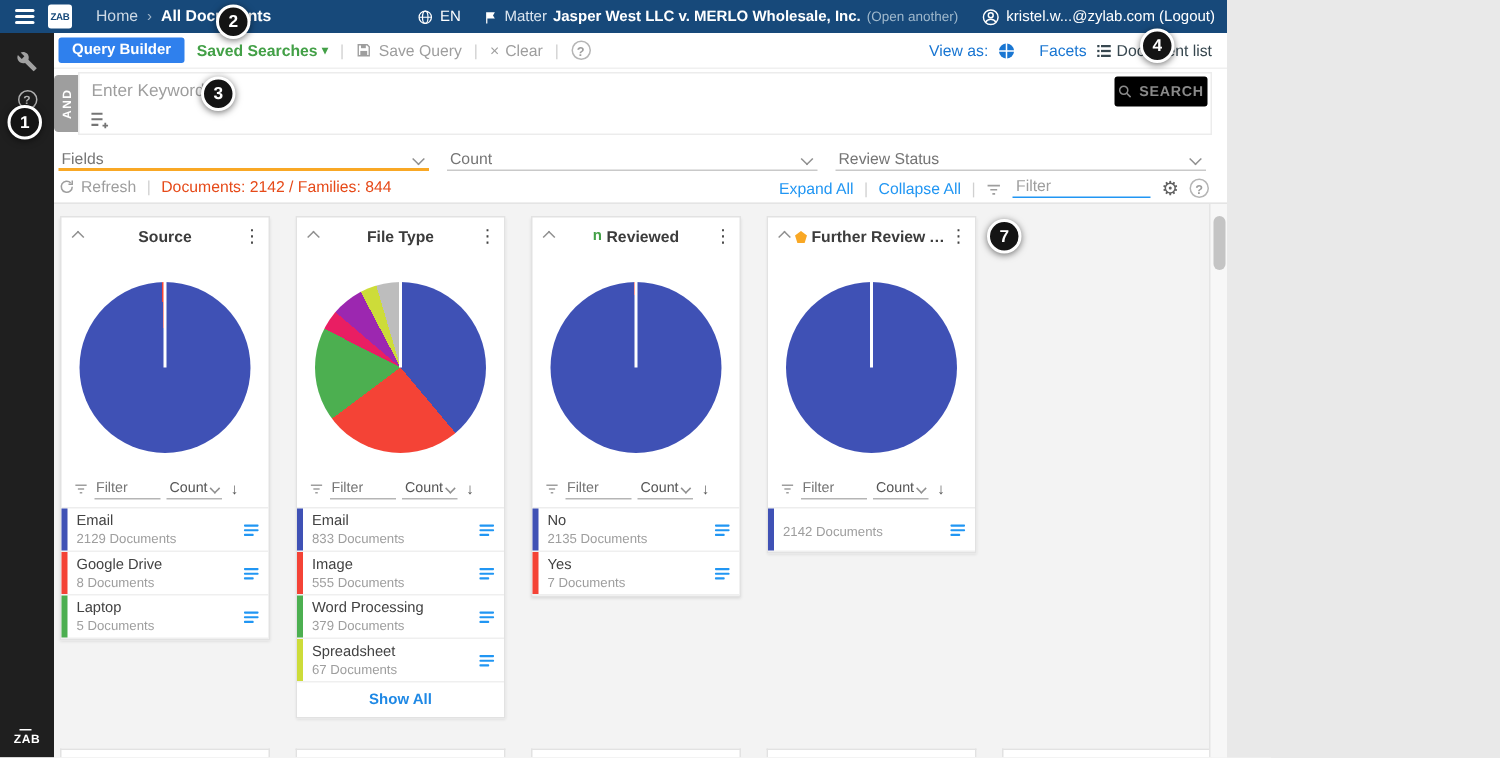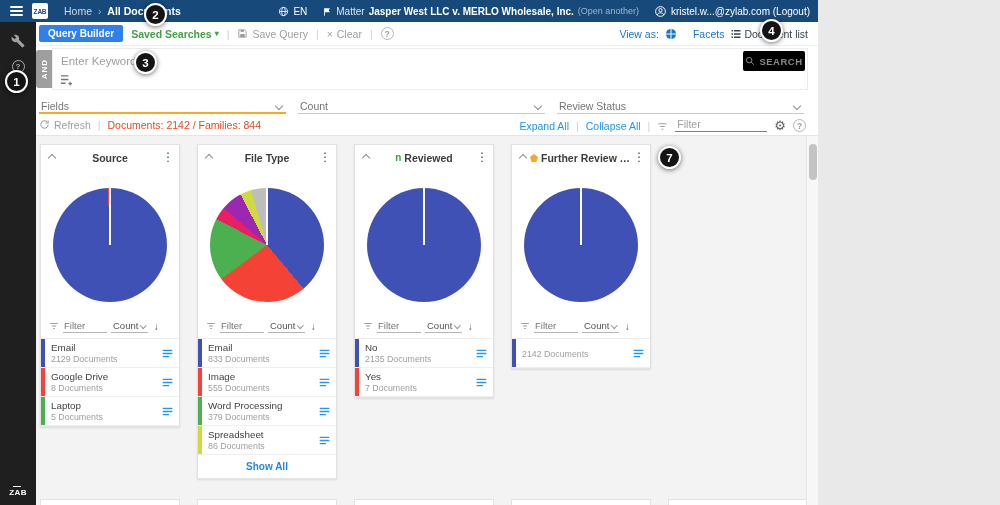--- a/index.html
+++ b/index.html
@@ -426,21 +426,21 @@
                     <rect x="3" y="5" width="18" height="2.6" rx="1"></rect>
                     <rect x="3" y="10.7" width="18" height="2.6" rx="1"></rect>
                     <rect x="3" y="16.4" width="12" height="2.6" rx="1"></rect>
                   </svg>
                 </span>
               </div>
               <div class="facet-item">
                 <i class="item-bar" style="background: rgb(205, 220, 57);"></i>
                 <div class="item-text">
                   <div class="item-label">Spreadsheet</div>
-                  <div class="item-count">86 Documents</div>
+                  <div class="item-count">67 Documents</div>
                 </div>
                 <span class="item-list-icon">
                   <svg width="13" height="13" viewBox="0 0 24 24" fill="#2196f3">
                     <rect x="3" y="5" width="18" height="2.6" rx="1"></rect>
                     <rect x="3" y="10.7" width="18" height="2.6" rx="1"></rect>
                     <rect x="3" y="16.4" width="12" height="2.6" rx="1"></rect>
                   </svg>
                 </span>
               </div>
             </div>

